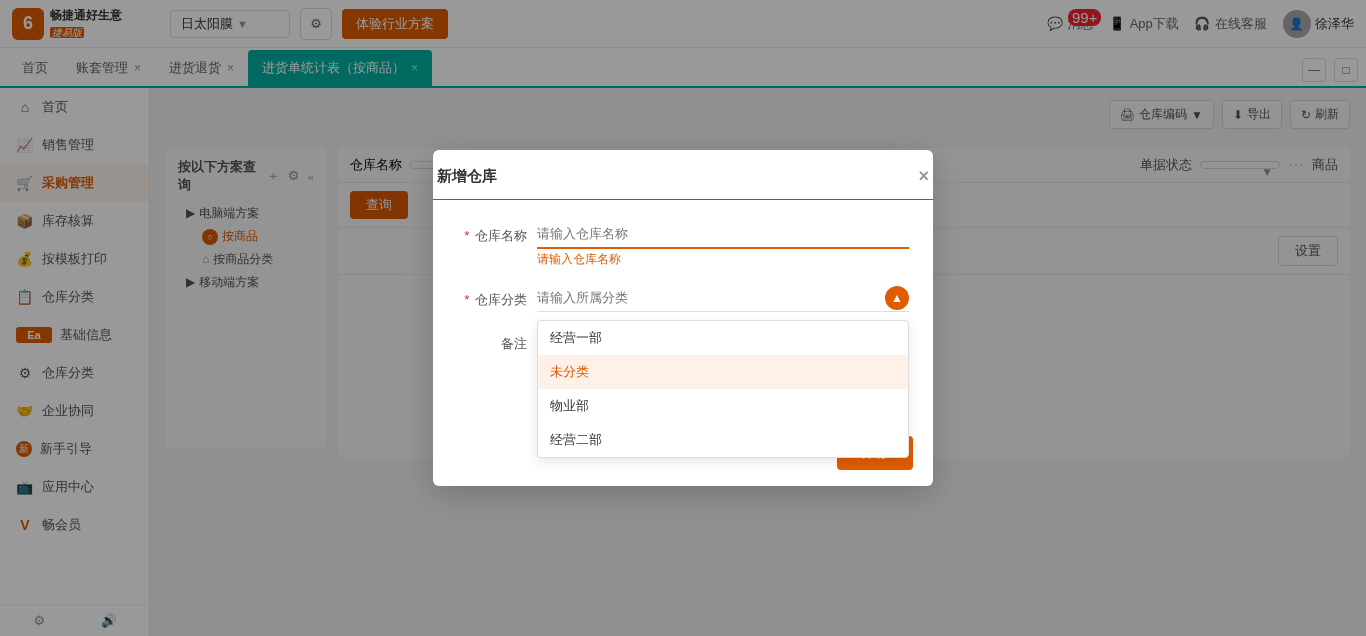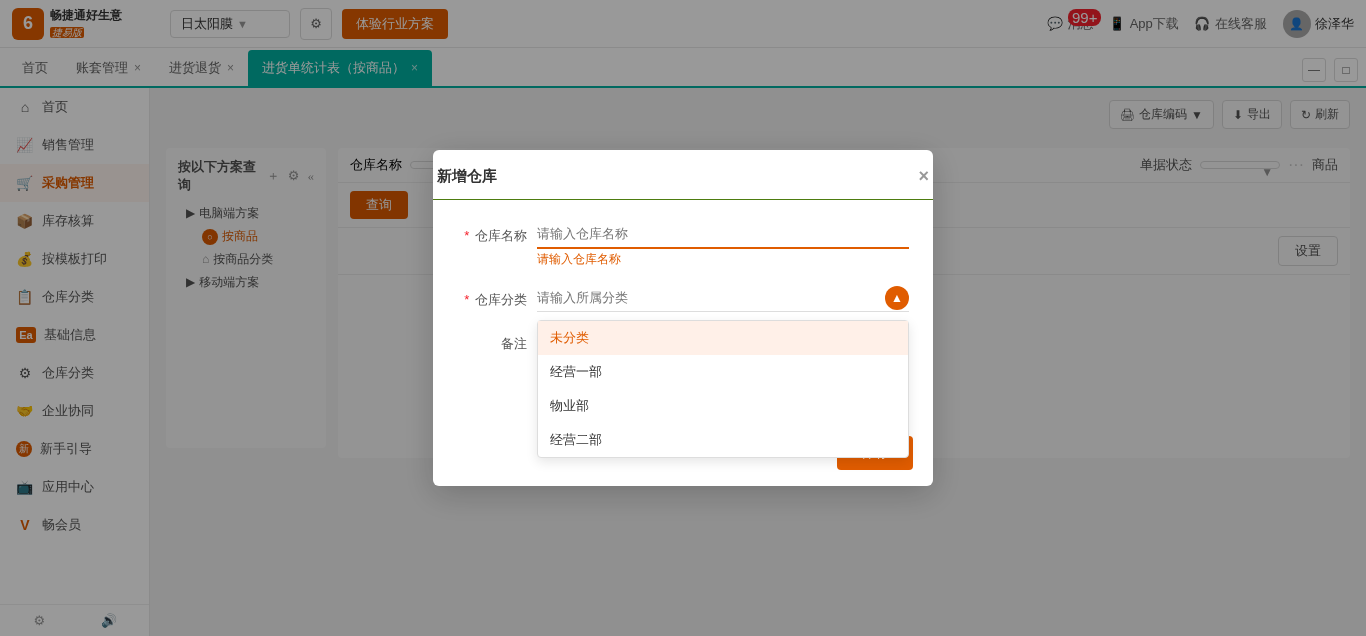--- a/index.html
+++ b/index.html
@@ -287,21 +287,21 @@
     </div>
     <div class="sidebar-item">
       <span class="sidebar-icon">💰</span>
       <span>按模板打印</span>
     </div>
     <div class="sidebar-item">
       <span class="sidebar-icon">📋</span>
       <span>仓库分类</span>
     </div>
     <div class="sidebar-item">
-      <span class="sidebar-icon" style="font-size:11px;font-weight:bold;background:#e05c00;color:#fff;border-radius:3px;width:20px;height:16px;display:flex;align-items:center;justify-content:center;">Ea</span>
+      <span class="sidebar-icon" style="font-size:11px;font-weight:bold;background:#e05c00;color:#fff;border-radius:3px;width:36px;height:16px;display:flex;align-items:center;justify-content:center;">Ea</span>
       <span>基础信息</span>
     </div>
     <div class="sidebar-item">
       <span class="sidebar-icon">⚙</span>
       <span>仓库分类</span>
     </div>
     <div class="sidebar-item">
       <span class="sidebar-icon">🤝</span>
       <span>企业协同</span>
     </div>
@@ -441,22 +441,22 @@
           <span class="required">*</span>
           <span>仓库分类</span>
         </div>
         <div class="select-wrapper">
           <input class="select-input" type="text" placeholder="请输入所属分类" style="">
           <div class="select-arrow">
             <span>▲</span>
           </div>
           
           <div class="dropdown-list">
+            <div class="dropdown-item">经营一部</div>
             <div class="dropdown-item selected">未分类</div>
-            <div class="dropdown-item">经营一部</div>
             <div class="dropdown-item">物业部</div>
             <div class="dropdown-item">经营二部</div>
           </div>
         </div>
       </div>
 
       <div class="form-row">
         <div class="form-label">
           <span>备注</span>
         </div>

